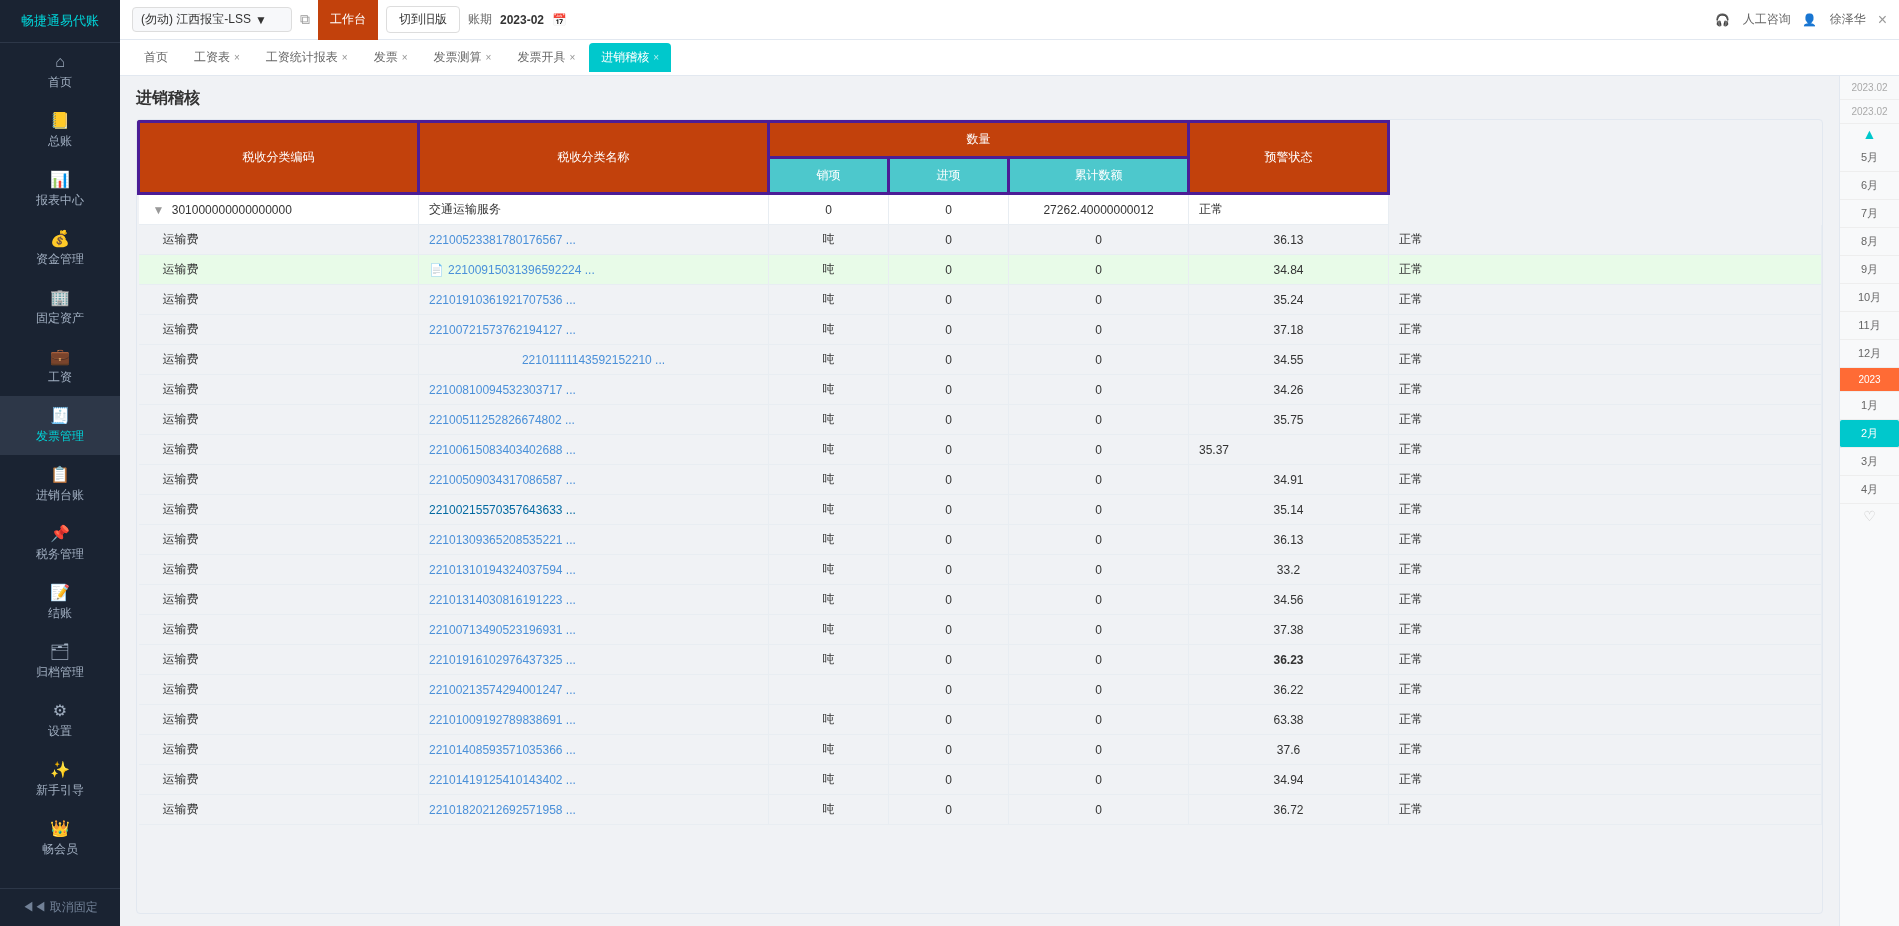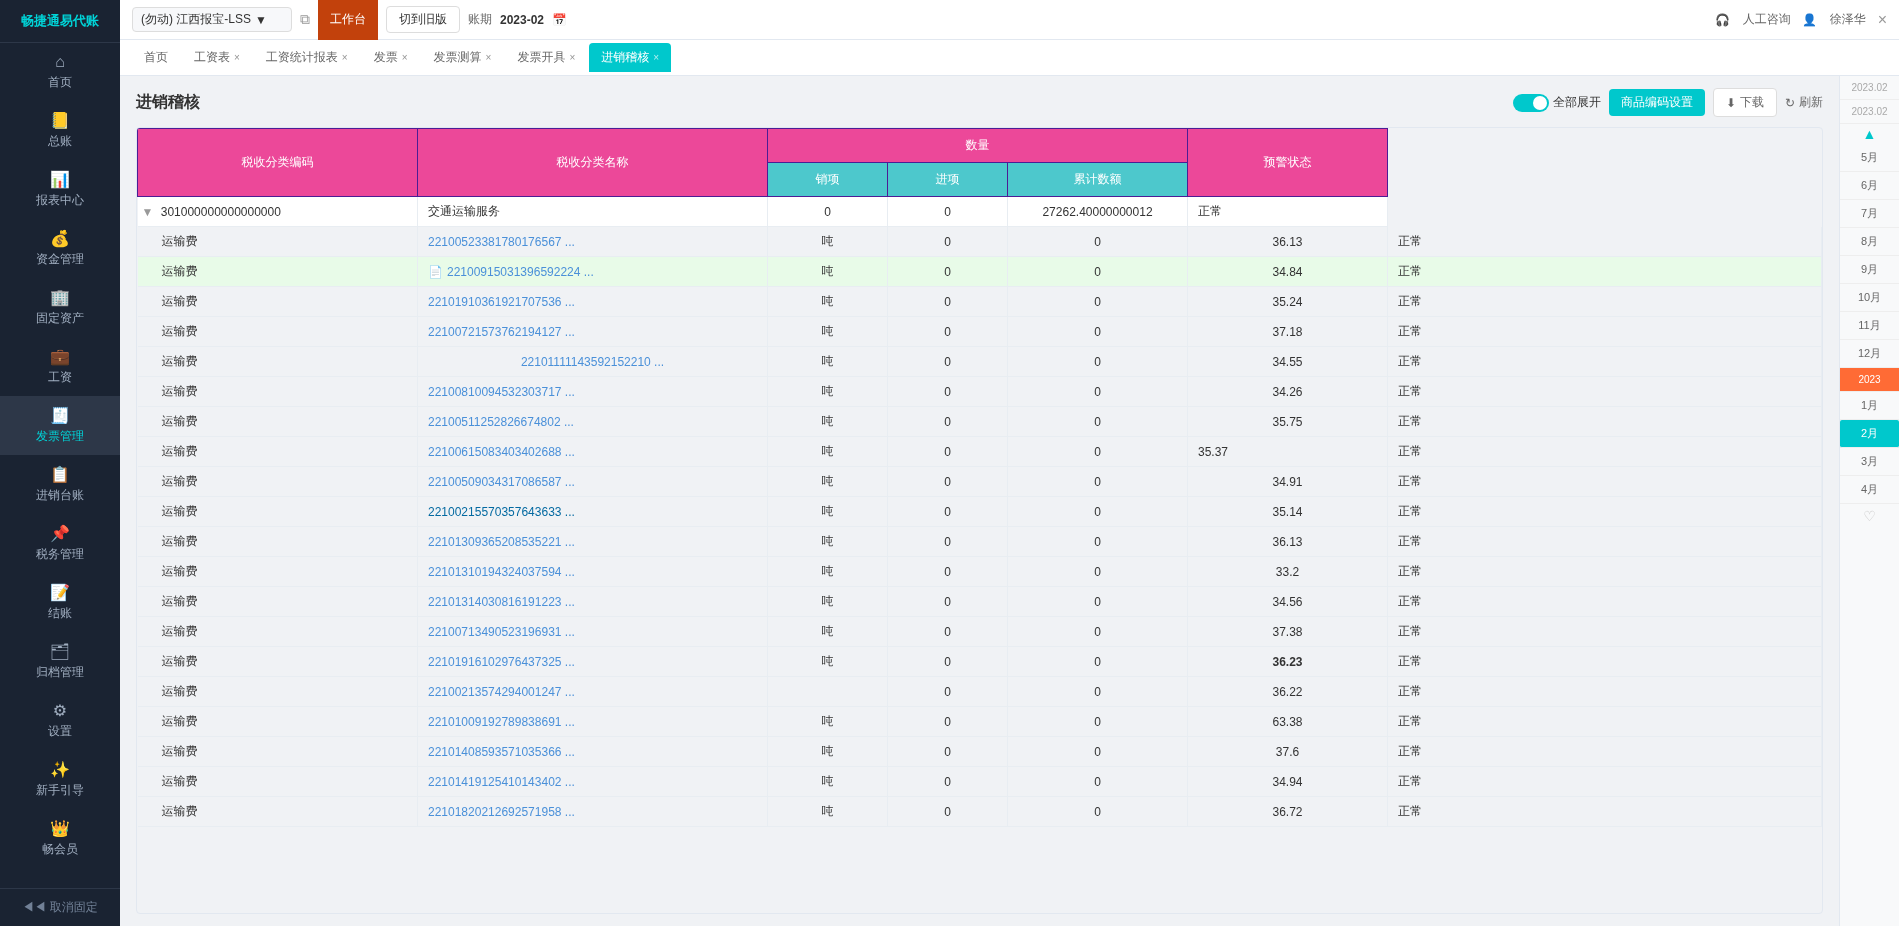--- a/index.html
+++ b/index.html
@@ -12,21 +12,21 @@
       color: #a0aec0;
       display: flex;
       flex-direction: column;
       flex-shrink: 0;
       height: 926px;
     }
     .sidebar-logo {
       padding: 12px 8px;
       color: #00d4d8;
       font-size: 13px;
-      font-weight: bold;
+      font-weight: normal;
       border-bottom: 1px solid #2d3748;
       text-align: center;
     }
     .sidebar-item {
       display: flex;
       flex-direction: column;
       align-items: center;
       padding: 10px 4px;
       cursor: pointer;
       color: #a0aec0;
@@ -222,25 +222,25 @@
       overflow: auto;
       border: 1px solid #e2e8f0;
       border-radius: 4px;
     }
     table {
       width: 100%;
       border-collapse: collapse;
       font-size: 12px;
     }
     thead tr th {
-      background: #ec4899;
+      background: #c2410c;
       color: #fff;
       padding: 8px 10px;
       text-align: center;
-      border: 1px solid #4c1d95;
+      border: 3px solid #4c1d95;
       white-space: nowrap;
       font-weight: normal;
     }
     thead tr.sub-header th {
       background: #4dc8cc;
       border-top: none;
     }
     tbody tr td {
       padding: 6px 10px;
       border-bottom: 1px solid #e8edf2;
@@ -413,55 +413,40 @@
       <span>进销稽核</span>
       <span class="tab-close">×</span>
     </div>
   </div>
 
   <div style="display:flex; flex:1; overflow:hidden;">
     <div class="page-content">
 
       <div class="page-header">
         <h2 class="page-title">进销稽核</h2>
-        <div class="page-actions">
-          <div class="toggle-wrap">
-            <div class="toggle"></div>
-            <span>全部展开</span>
-          </div>
-          <button class="btn-teal">商品编码设置</button>
-          <button class="btn-outline-gray">
-            <span>⬇</span>
-            <span>下载</span>
-          </button>
-          <button class="btn-refresh">
-            <span>↻</span>
-            <span>刷新</span>
-          </button>
-        </div>
       </div>
 
       <div class="table-wrap">
         <table>
           <thead>
             <tr>
               <th rowspan="2" style="width:280px;">税收分类编码</th>
               <th rowspan="2" style="width:350px;">税收分类名称</th>
               <th colspan="3">数量</th>
               <th rowspan="2" style="width:200px;">预警状态</th>
             </tr>
             <tr class="sub-header">
               <th style="width:120px;">销项</th>
               <th style="width:120px;">进项</th>
               <th style="width:180px;">累计数额</th>
             </tr>
           </thead>
           <tbody id="table-body">
           <tr class="group-header">
-        <td style="padding-left:4px;">
+        <td style="padding-left:14px;">
           <span style="color:#999; margin-right:4px;">▼</span>
           <span>301000000000000000</span>
         </td>
         <td>交通运输服务</td>
         <td style="text-align:center;">0</td>
         <td style="text-align:center;">0</td>
         <td style="text-align:center;">27262.40000000012</td>
         <td class="badge-normal">正常</td>
       </tr>
               <tr>

